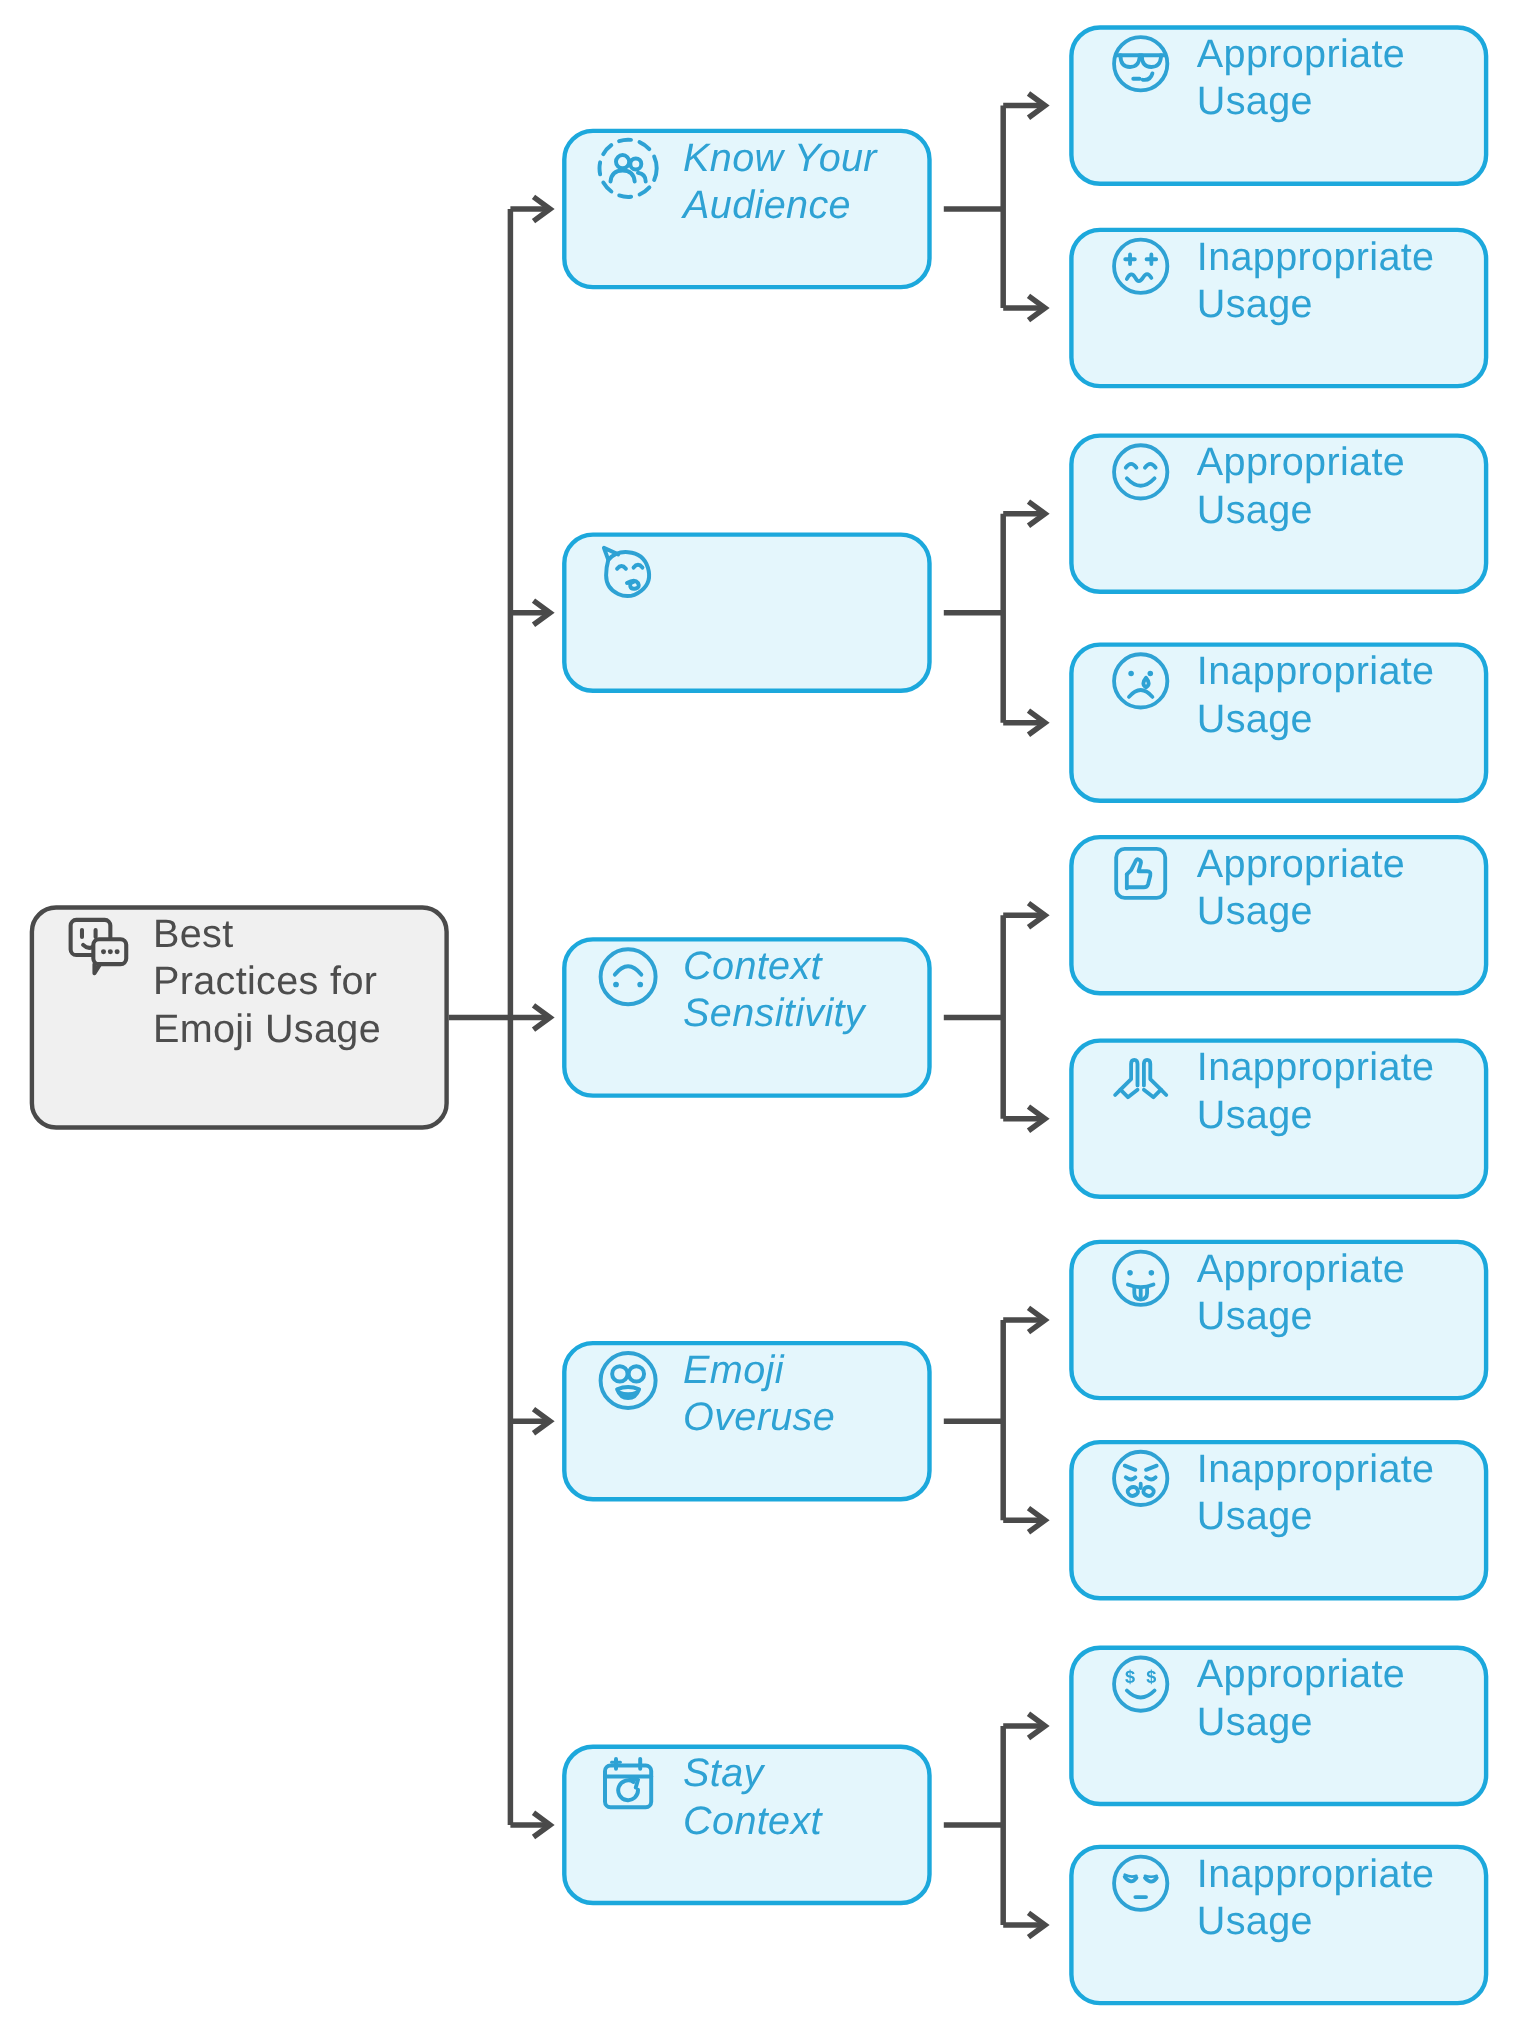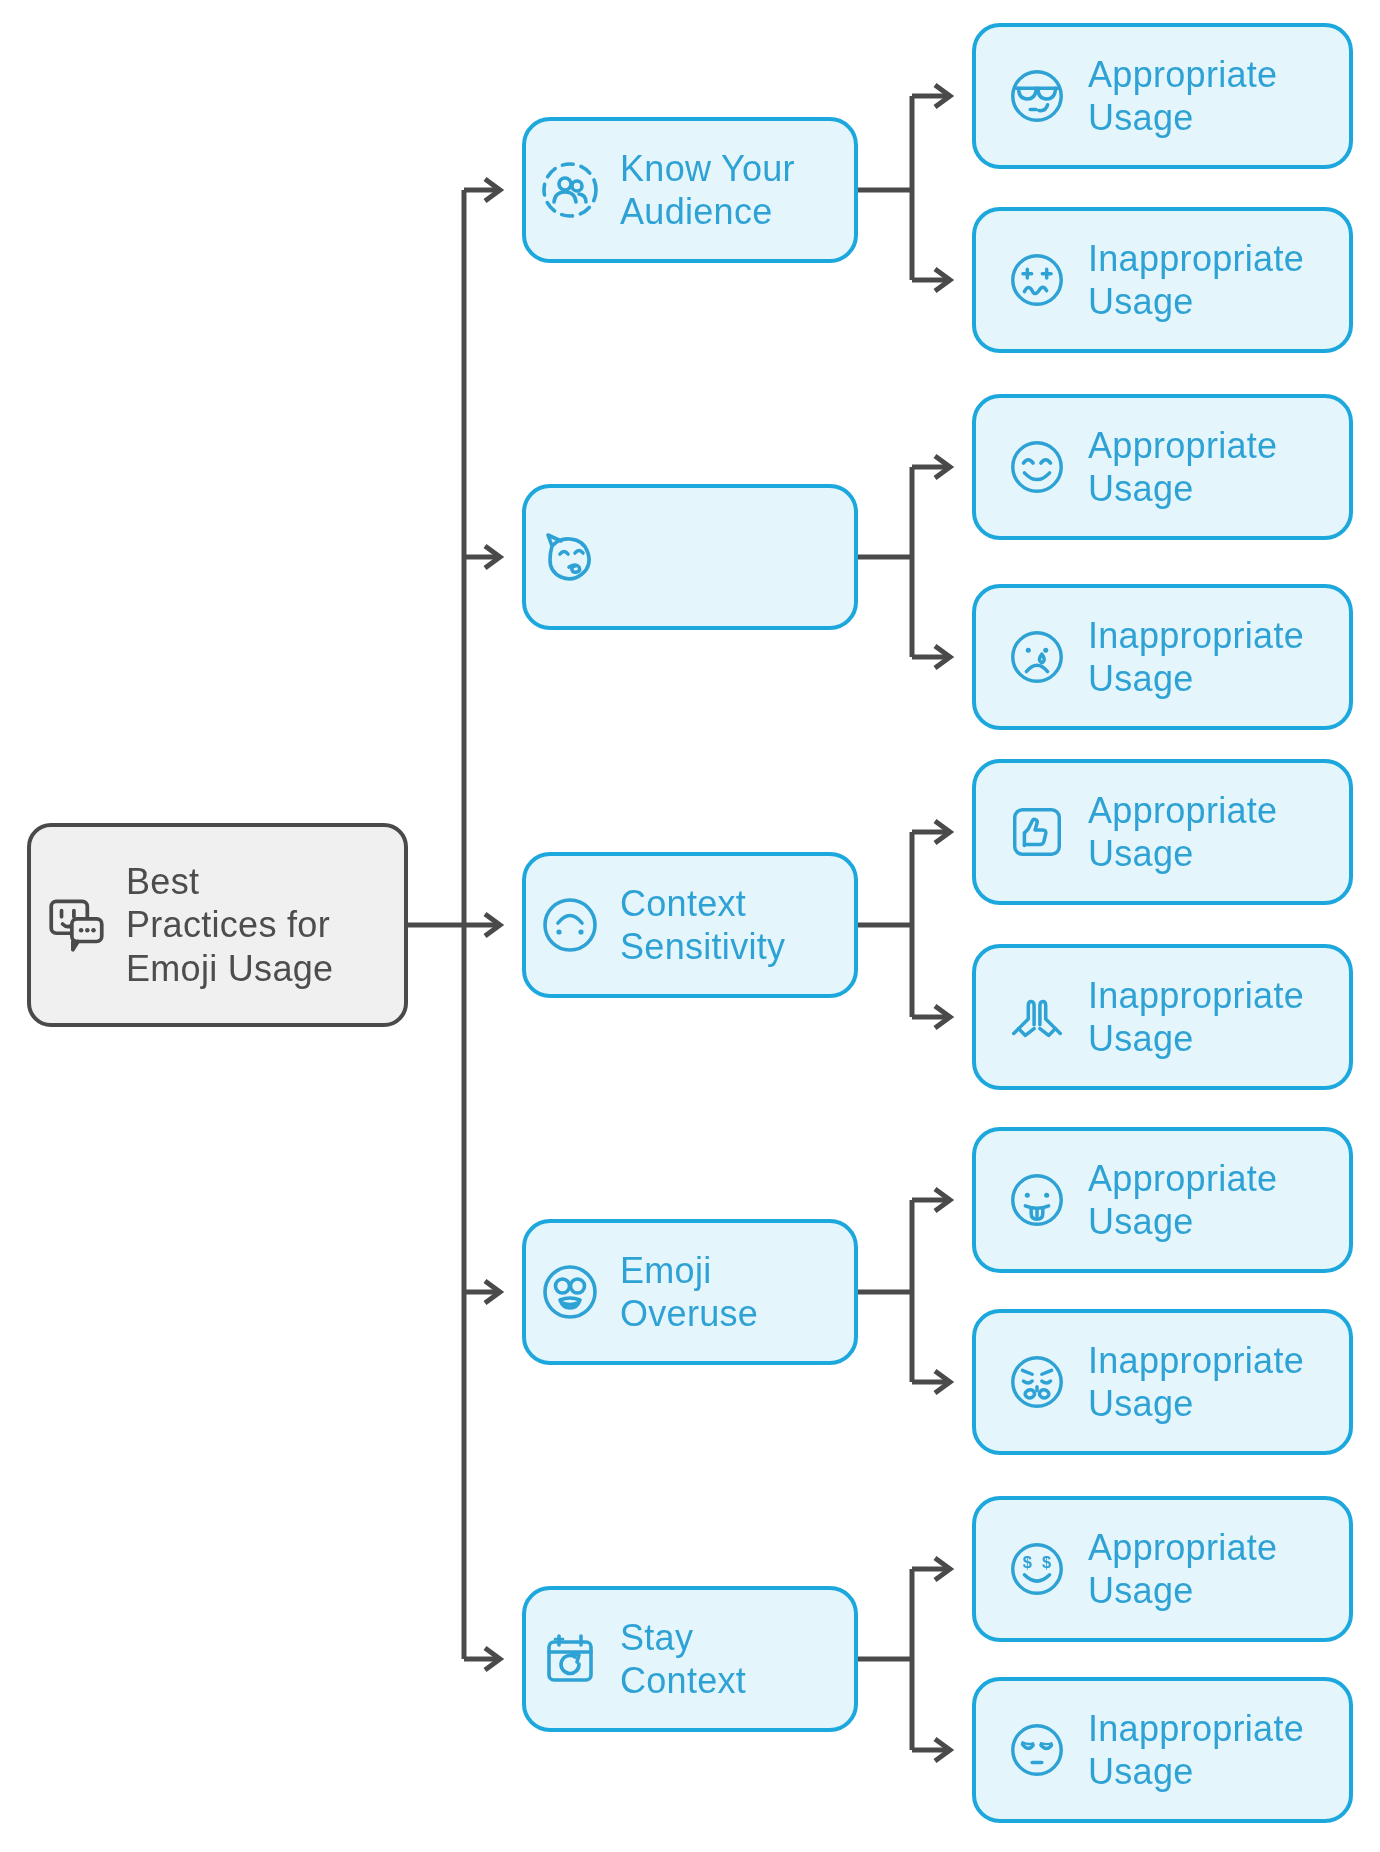--- a/index.html
+++ b/index.html
@@ -8,40 +8,40 @@
     width:1380px;height:1852px;
     font-family:"Liberation Sans", sans-serif;
     overflow:hidden;
     background:#ffffff;
   }
   #wires{position:absolute;left:0;top:0;width:1380px;height:1852px;}
   .conn{stroke:var(--connector,#4A4A4A);stroke-width:5;fill:none;}
   .node{
     position:absolute;
     box-sizing:border-box;
-    display:flex;align-items:center;
+    display:flex;align-items:flex-start;
     border-radius:28px;
     border:4px solid var(--node-border,#1CA8DC);
     background:var(--node-fill,#E4F6FC);
   }
   .node .icon{flex:0 0 auto;display:flex;align-items:center;justify-content:center;color:var(--node-text,#2EA2D4);}
   .node .label{
     font-size:36px;line-height:1.2;letter-spacing:0.3px;
     color:var(--node-text,#2EA2D4);
   }
   .root{
     left:27px;top:823px;width:381px;height:204px;
     border:4px solid var(--root-border,#4A4A4A);
     background:var(--root-fill,#F0F0F0);
     border-radius:24px;
-    padding-left:13px;
+    padding-left:26px;
   }
   .root .icon{color:#4A4A4A;margin-right:16px;}
   .root .label{color:var(--root-text,#4D4D4D);width:215px;}
-  .mid{left:522px;width:336px;height:146px;padding-left:12px;}
+  .mid{left:511px;width:336px;height:146px;padding-left:24px;font-style:italic;}
   .mid .icon{margin-right:18px;}
   .mid .label{width:185px;}
   .leaf{left:972px;width:381px;height:146px;padding-left:30px;}
   .leaf .icon{margin-right:20px;}
   .leaf .label{width:250px;}
   svg.ic{display:block;}
   svg.ic *{stroke:currentColor;fill:none;stroke-width:3.6;stroke-linecap:round;stroke-linejoin:round;}
   svg.ic .fill{fill:currentColor;stroke:none;}
   svg.ic text{stroke:none;fill:currentColor;font-family:"Liberation Sans",sans-serif;font-weight:bold;}
 </style>

